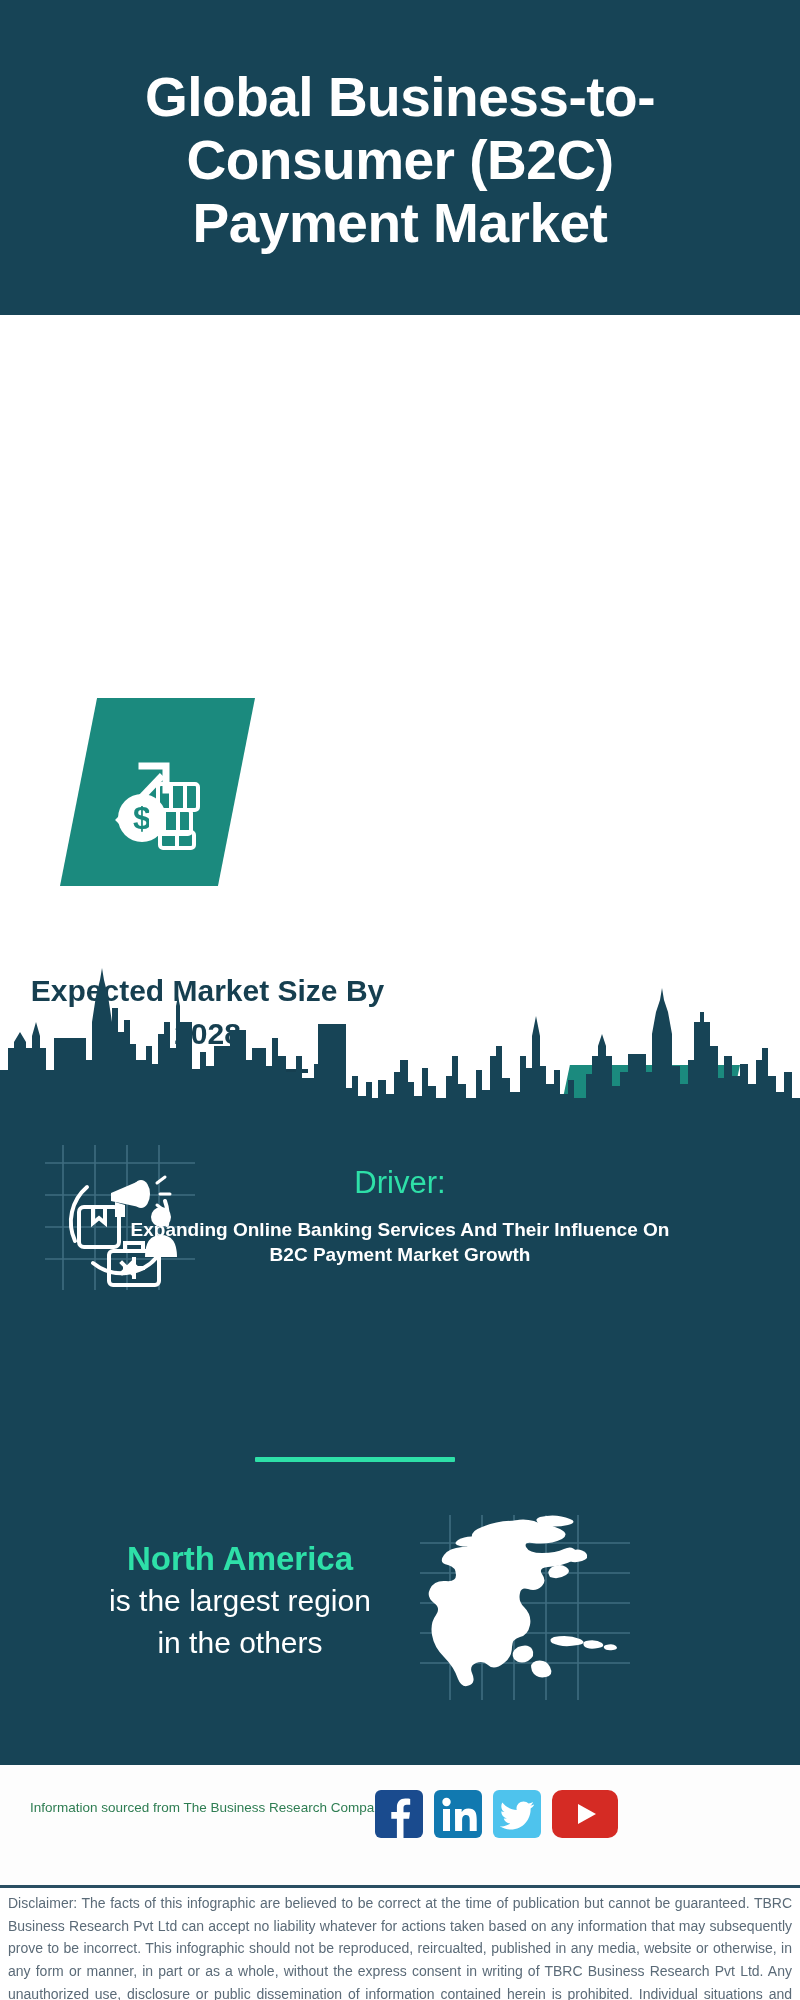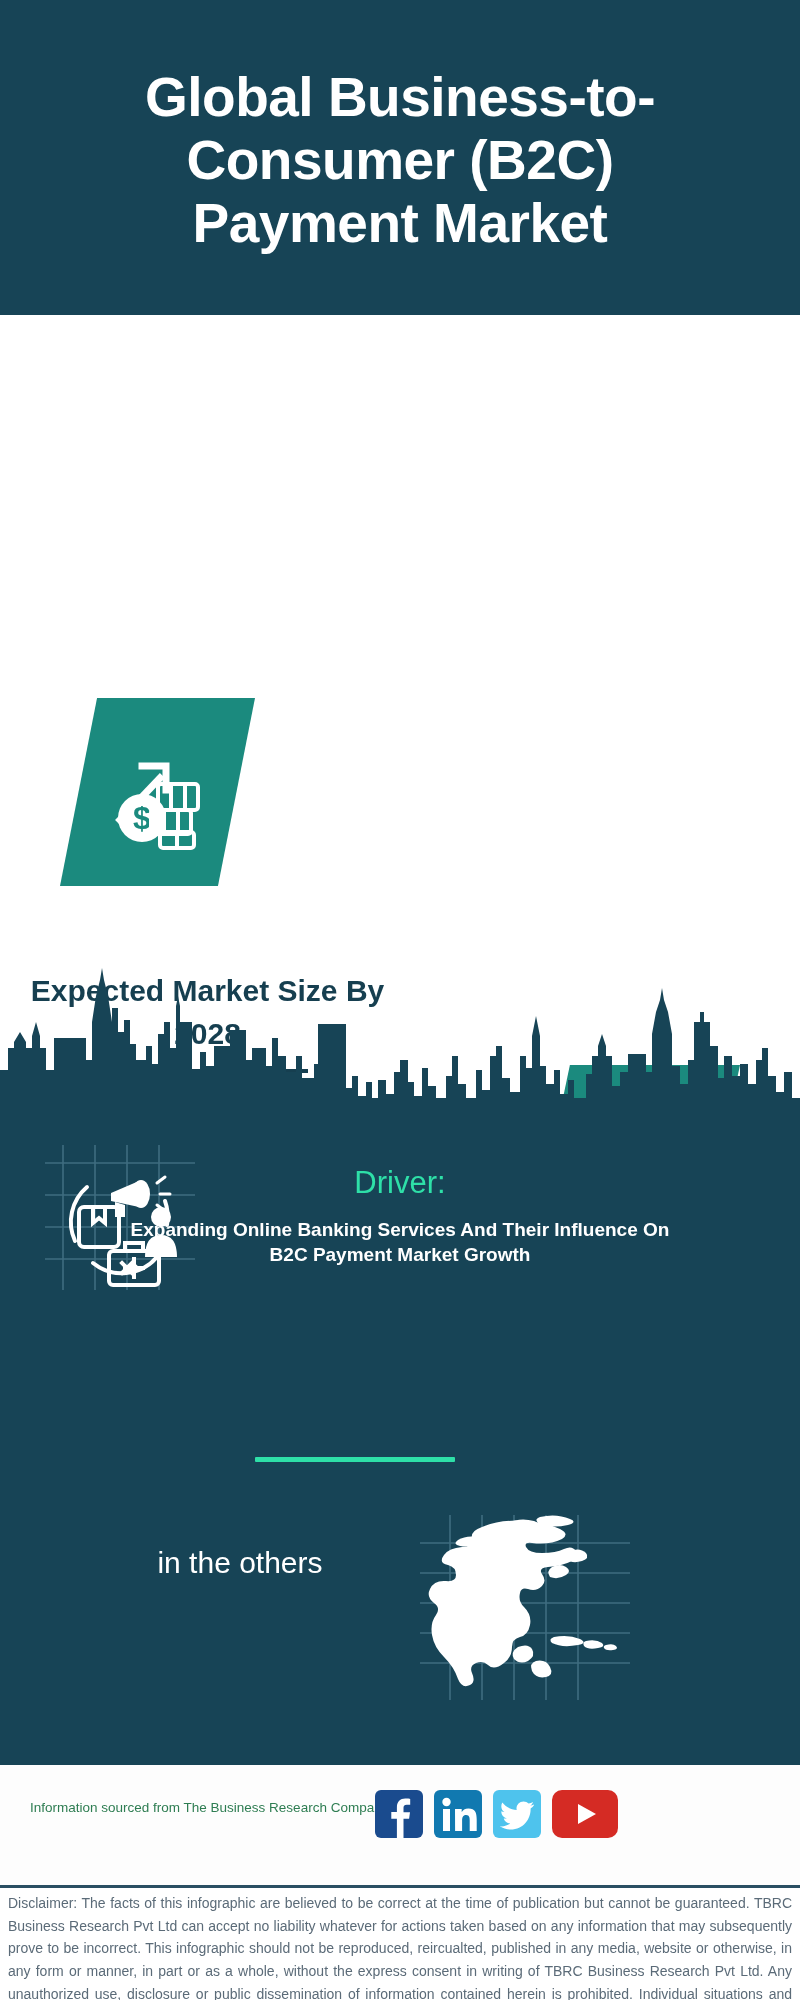--- a/index.html
+++ b/index.html
@@ -259,20 +259,22 @@
     </span>
 
     <div class="driver-block">
       <p class="driver-title">Driver:</p>
       <p class="driver-text">Expanding Online Banking Services And Their Influence On B2C Payment Market Growth</p>
     </div>
 
     <div class="mint-rule"></div>
 
     <div class="region-block">
+      <p class="region-name">North America</p>
+      <p class="region-sub">is the largest region</p>
       <p class="region-sub">in the others</p>
     </div>
 
     <span class="grid-icon" id="map-icon">
       <svg width="210" height="185" viewBox="0 0 210 185" fill="none">
         <g stroke="#3f6d80" stroke-width="1.6">
           <line x1="0" y1="28" x2="210" y2="28"></line>
             <line x1="0" y1="58" x2="210" y2="58"></line>
           <line x1="0" y1="88" x2="210" y2="88"></line>
             <line x1="0" y1="118" x2="210" y2="118"></line>

